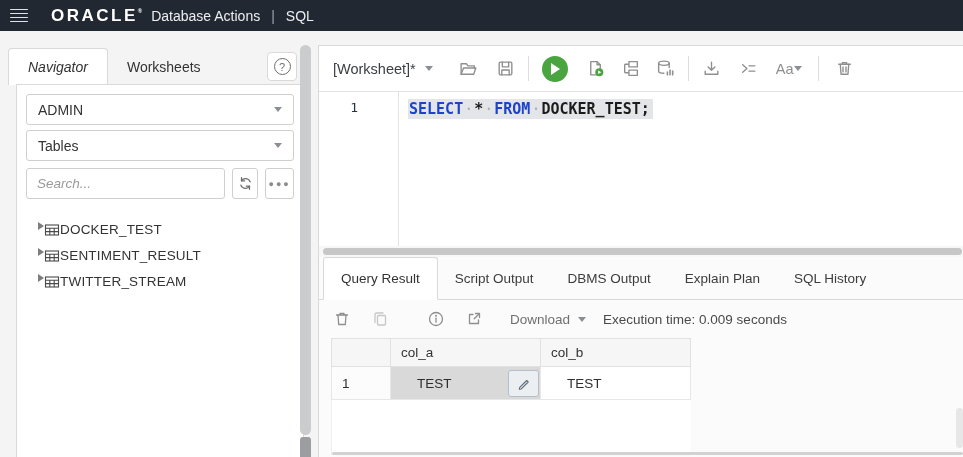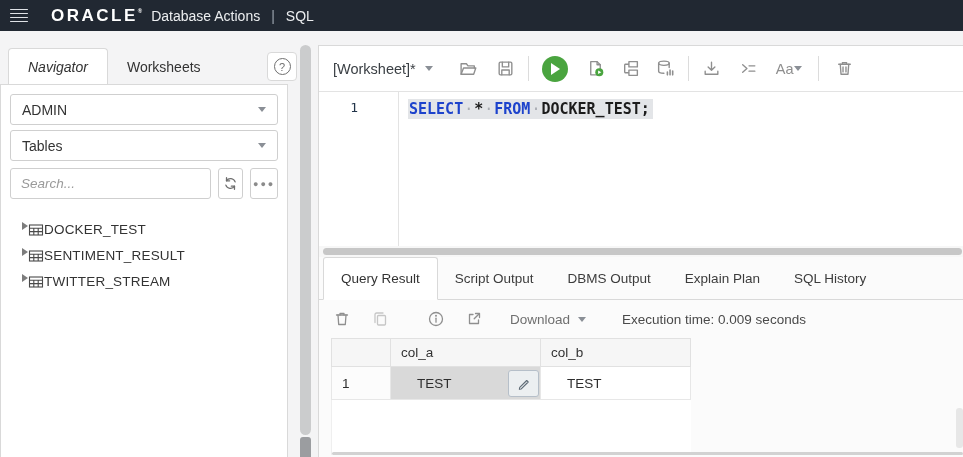--- a/index.html
+++ b/index.html
@@ -18,30 +18,30 @@
   .product { font-size:14px; color:#eceef0; }
 
   
   .nav-tabs { position:absolute; left:8px; top:48px; display:flex; align-items:stretch; height:37px; }
   .nav-tab { display:flex; align-items:center; padding:0 19px; font-size:14px; color:#333; cursor:pointer; }
   .nav-tab.active { background:#fff; border:1px solid #d9d9d9; border-bottom:none; border-radius:4px 4px 0 0;font-style:italic; }
   .help-btn { position:absolute; left:267px; top:52px; width:30px; height:29px; background:#fff;
               border:1px solid #d9d9d9; border-radius:4px; display:flex; align-items:center; justify-content:center; cursor:pointer; }
   .help-q { width:17px; height:17px; border:1.2px solid #6f6f6f; border-radius:50%; color:#6f6f6f;
             font-size:11px; display:flex; align-items:center; justify-content:center; }
-  .left-panel { position:absolute; left:0; top:84px; width:288px; height:374px; background:#fff;
+  .left-panel { position:absolute; left:16px; top:84px; width:288px; height:374px; background:#fff;
                 border:1px solid #d9d9d9; padding:9px; }
   .select-box { height:31px; border:1px solid #cfcfcf; border-radius:3px; background:#fff; display:flex;
                 align-items:center; justify-content:space-between; padding:0 11px; margin-bottom:5px; cursor:pointer; }
   .select-box .val { font-size:14px; color:#333; }
   .caret-down { width:0; height:0; border-left:4.5px solid transparent; border-right:4.5px solid transparent;
                 border-top:5.5px solid #8a8f96; }
   .search-row { display:flex; gap:7px; margin-top:7px; }
   .search-input { flex:1; height:31px; border:1px solid #cfcfcf; border-radius:3px; padding:0 10px;
-                  font-size:13.5px; font-style:italic; color:#a16207; font-family:"Liberation Sans",sans-serif; outline:none; }
+                  font-size:13.5px; color:#a16207; font-family:"Liberation Sans",sans-serif; outline:none; }
   .search-input::placeholder { color:#9a9a9a; font-style:italic; }
   .sq-btn { height:31px; border:1px solid #cfcfcf; border-radius:3px; background:#fff; display:flex;
             align-items:center; justify-content:center; cursor:pointer; color:#6e6e6e; }
   .refresh-btn { width:31px; }
   .dots-btn { width:34px; color:#8b8b8b; font-size:9px; letter-spacing:2px; }
   .tree { margin-top:23px; }
   .tree-item { display:flex; height:26px; padding-left:12px; gap:0; cursor:pointer; }
   .tw-caret { width:0; height:0; border-top:4.5px solid transparent; border-bottom:4.5px solid transparent;
               border-left:6px solid #7d7d7d; }
   .tree-label { font-size:13.5px; color:#333; letter-spacing:.2px; }
@@ -85,21 +85,21 @@
   .results { flex:1; background:#fbfbfb; display:flex; flex-direction:column; position:relative; }
   .res-tabs { height:43px; display:flex; align-items:stretch; padding-left:4px; border-bottom:1px solid #d9d9d9; }
   .res-tab { display:flex; align-items:center; padding:0 17px; font-size:13.5px; color:#3c3c3c;
              white-space:nowrap; cursor:pointer; }
   .res-tab.active { background:#fff; border:1px solid #d9d9d9; border-bottom:1px solid #fff; margin-bottom:-1px;
                     border-radius:3px 3px 0 0; color:#333; }
   .res-toolbar { height:38px; display:flex; align-items:center; padding-left:14px; }
   .res-toolbar .tool-btn { margin-right:20px; }
   .tool-btn.disabled { color:#c6c6c6; cursor:default; }
   .download { display:flex; align-items:center; gap:8px; color:#6f6f6f; font-size:13.5px; cursor:pointer; margin-left:7px; }
-  .exec-time { margin-left:36px; font-size:13.5px; color:#4a4a4a; }
+  .exec-time { margin-left:17px; font-size:13.5px; color:#4a4a4a; }
 
   
   .grid { margin-left:12px; width:360px; }
   .grid-head { display:flex; }
   .gh-cell { height:29px; background:#f6f6f6; border:1px solid #e1e1e1; border-left:none; display:flex;
              align-items:center; padding-left:10px; font-size:13.5px; color:#333; }
   .gh-cell:first-child { border-left:1px solid #e1e1e1; }
   .grid-row { display:flex; }
   .gr-cell { height:33px; border:1px solid #e7e7e7; border-top:none; border-left:none; display:flex;
              align-items:center; font-size:13.5px; color:#2e2e2e; background:#fff; cursor:default; }

